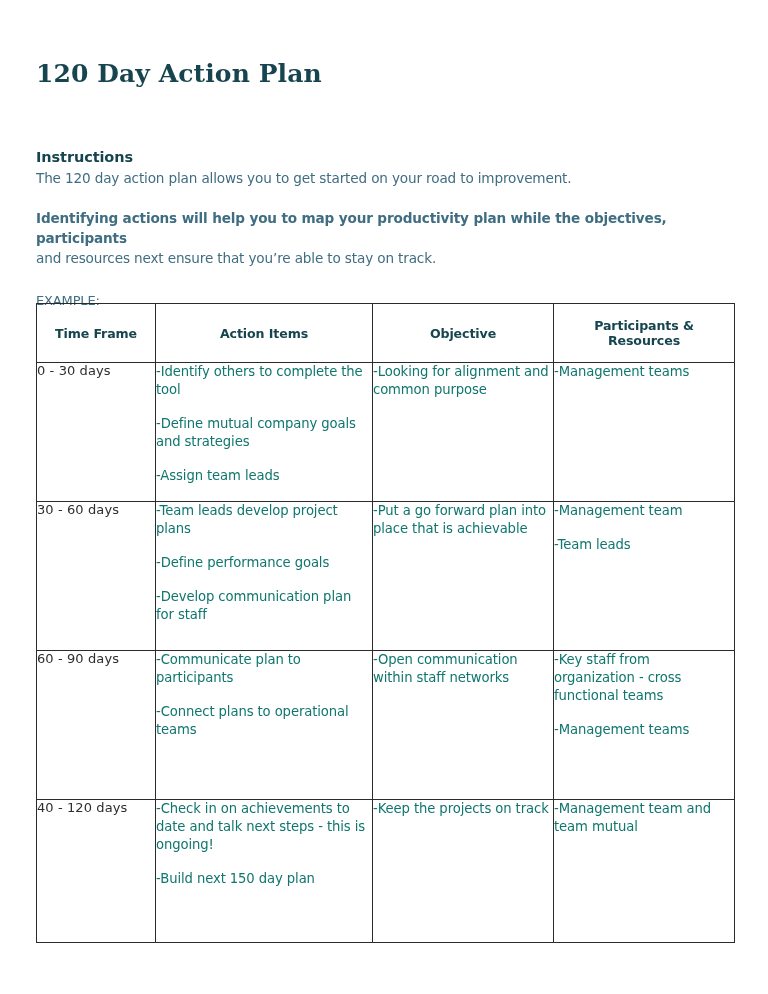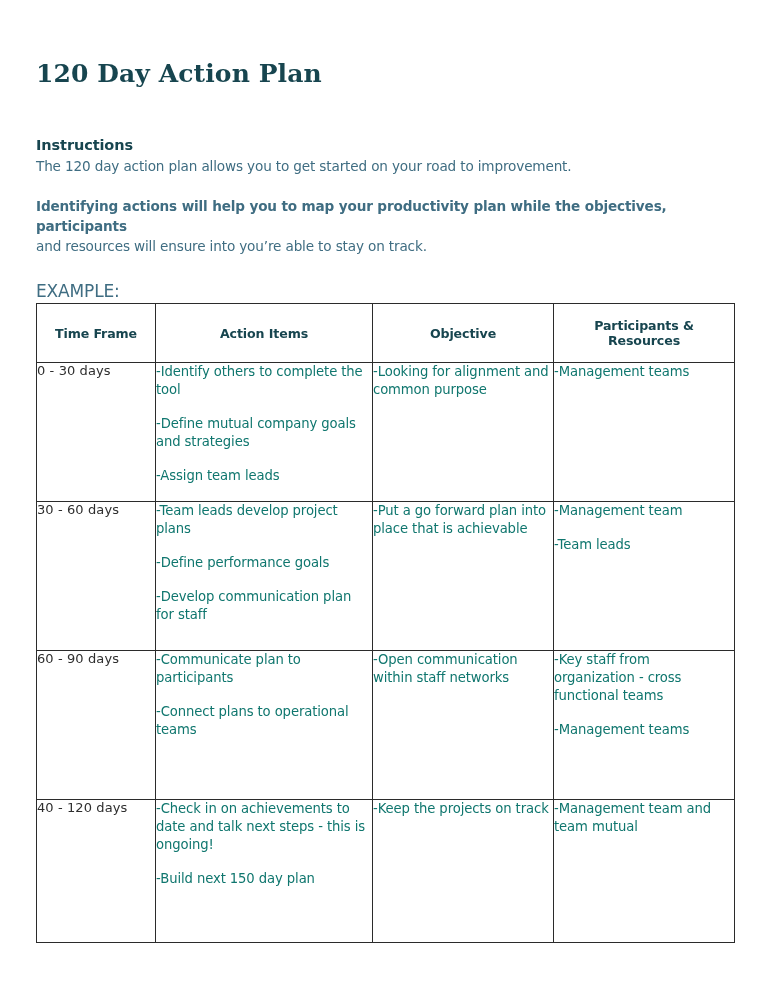--- a/index.html
+++ b/index.html
@@ -40,36 +40,36 @@
     position: absolute;
     left: 36px;
     top: 131px;
     width: 690px;
   }
   .instructions-heading {
     font-size: 14.5px;
     font-weight: bold;
     color: #17454f;
     line-height: 1.45;
-    margin: 4px 0 1px 0;
+    margin: 16px 0 1px 0;
     letter-spacing: -0.1px;
   }
   .instructions-para {
     font-size: 13.6px;
     color: #3f6d82;
     line-height: 1.47;
     margin: 0;
     letter-spacing: -0.15px;
   }
   .instructions-para.spaced {
     margin-top: 20px;
     font-weight: bold;
   }
   .example-label {
-    font-size: 17px;
+    font-size: 13px;
     color: #3f6d82;
     line-height: 1.47;
     margin-top: 22px;
     letter-spacing: -0.15px;
   }
 
   
   .plan-table-wrap {
     position: absolute;
     left: 36px;
@@ -134,21 +134,21 @@
 <body>
 
 <div class="page">
 
   <h1 class="doc-title">120 Day Action Plan</h1>
 
   <div class="instructions-block">
     <div class="instructions-heading">Instructions</div>
     <div class="instructions-para">The 120 day action plan allows you to get started on your road to improvement.</div>
     <div class="instructions-para spaced">Identifying actions will help you to map your productivity plan while the objectives, participants</div>
-    <div class="instructions-para">and resources will ensure into you’re able to stay on track.</div>
+    <div class="instructions-para">and resources next ensure that you’re able to stay on track.</div>
     <div class="example-label">EXAMPLE:</div>
   </div>
 
   <div class="plan-table-wrap">
     <table class="plan-table">
       <colgroup>
         <col class="col-time">
         <col class="col-action">
         <col class="col-obj">
         <col class="col-part">

